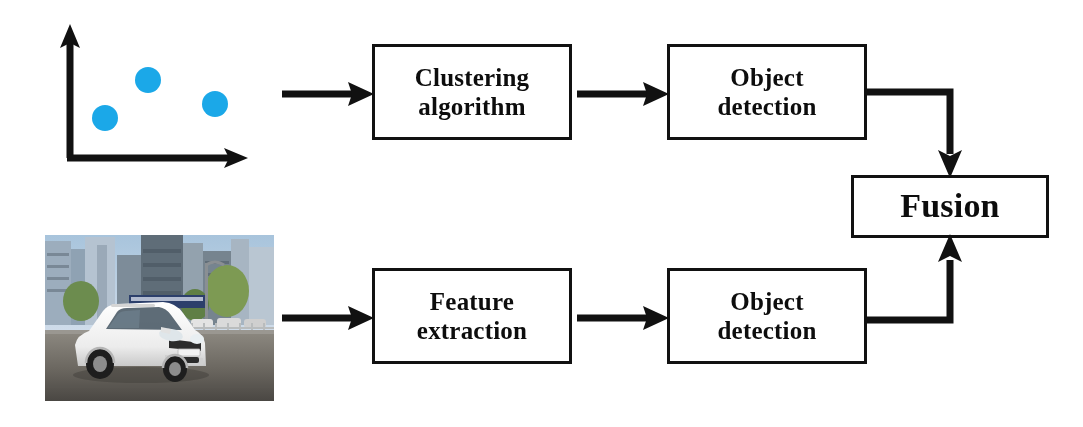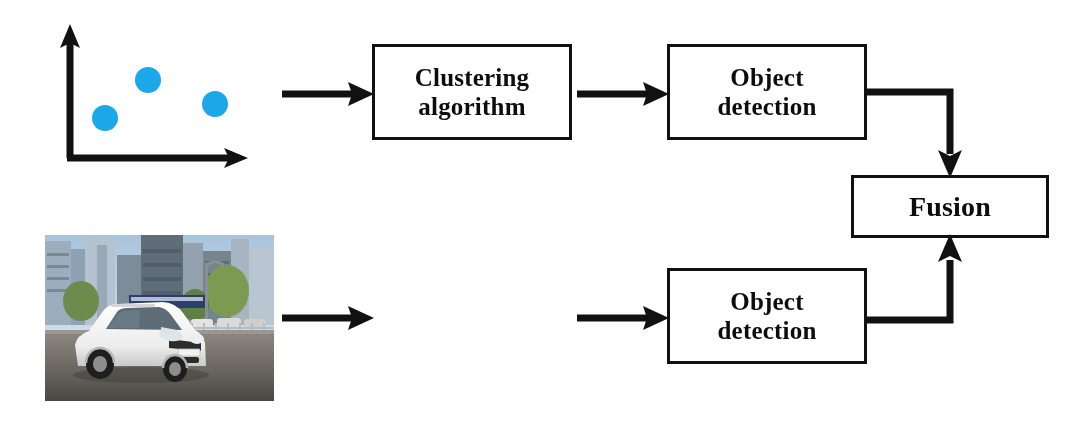--- a/index.html
+++ b/index.html
@@ -37,21 +37,21 @@
     color: #0d0d0d;
     letter-spacing: 0.2px;
     white-space: pre-line;
   }
 
   #box-clustering   { left: 372px; top: 44px;  width: 200px; height: 96px; }
   #box-objdet-top   { left: 667px; top: 44px;  width: 200px; height: 96px; }
   #box-feature      { left: 372px; top: 268px; width: 200px; height: 96px; }
   #box-objdet-bot   { left: 667px; top: 268px; width: 200px; height: 96px; }
   #box-fusion       { left: 851px; top: 175px; width: 198px; height: 63px; }
-  #box-fusion .proc-label { font-size: 28px; }
+  #box-fusion .proc-label { font-size: 34px; }
 
   
   #scatter-plot {
     position: absolute;
     left: 45px;
     top: 18px;
     width: 215px;
     height: 155px;
   }
   #scatter-plot svg { display: block; }
@@ -238,20 +238,24 @@
   <div class="proc-box" id="box-clustering">
     <span class="proc-label">Clustering
 algorithm</span>
   </div>
 
   <div class="proc-box" id="box-objdet-top">
     <span class="proc-label">Object
 detection</span>
   </div>
 
+  <div class="proc-box" id="box-feature">
+    <span class="proc-label">Feature
+extraction</span>
+  </div>
 
   <div class="proc-box" id="box-objdet-bot">
     <span class="proc-label">Object
 detection</span>
   </div>
 
   <div class="proc-box" id="box-fusion">
     <span class="proc-label">Fusion</span>
   </div>
 

